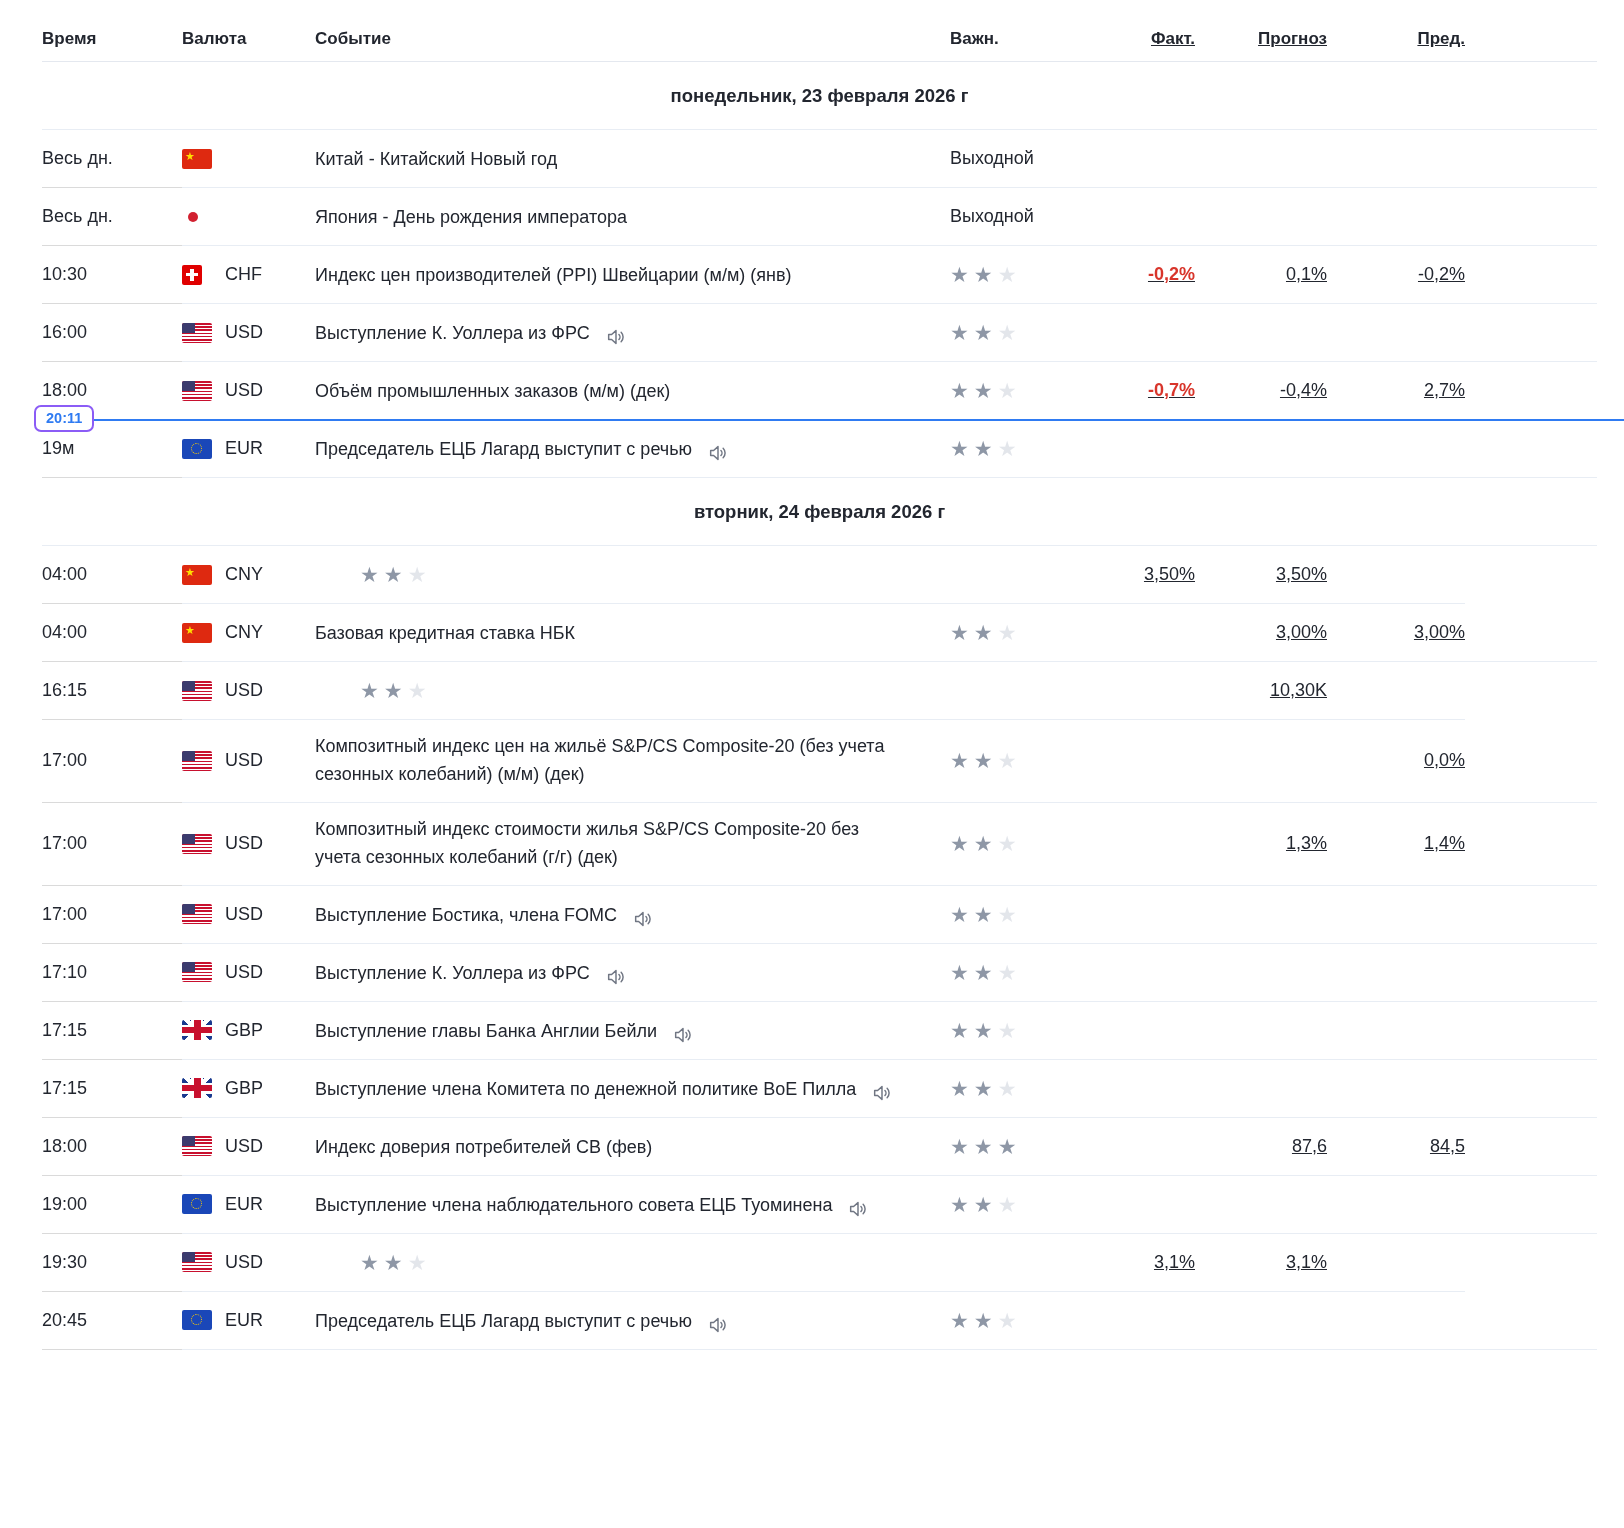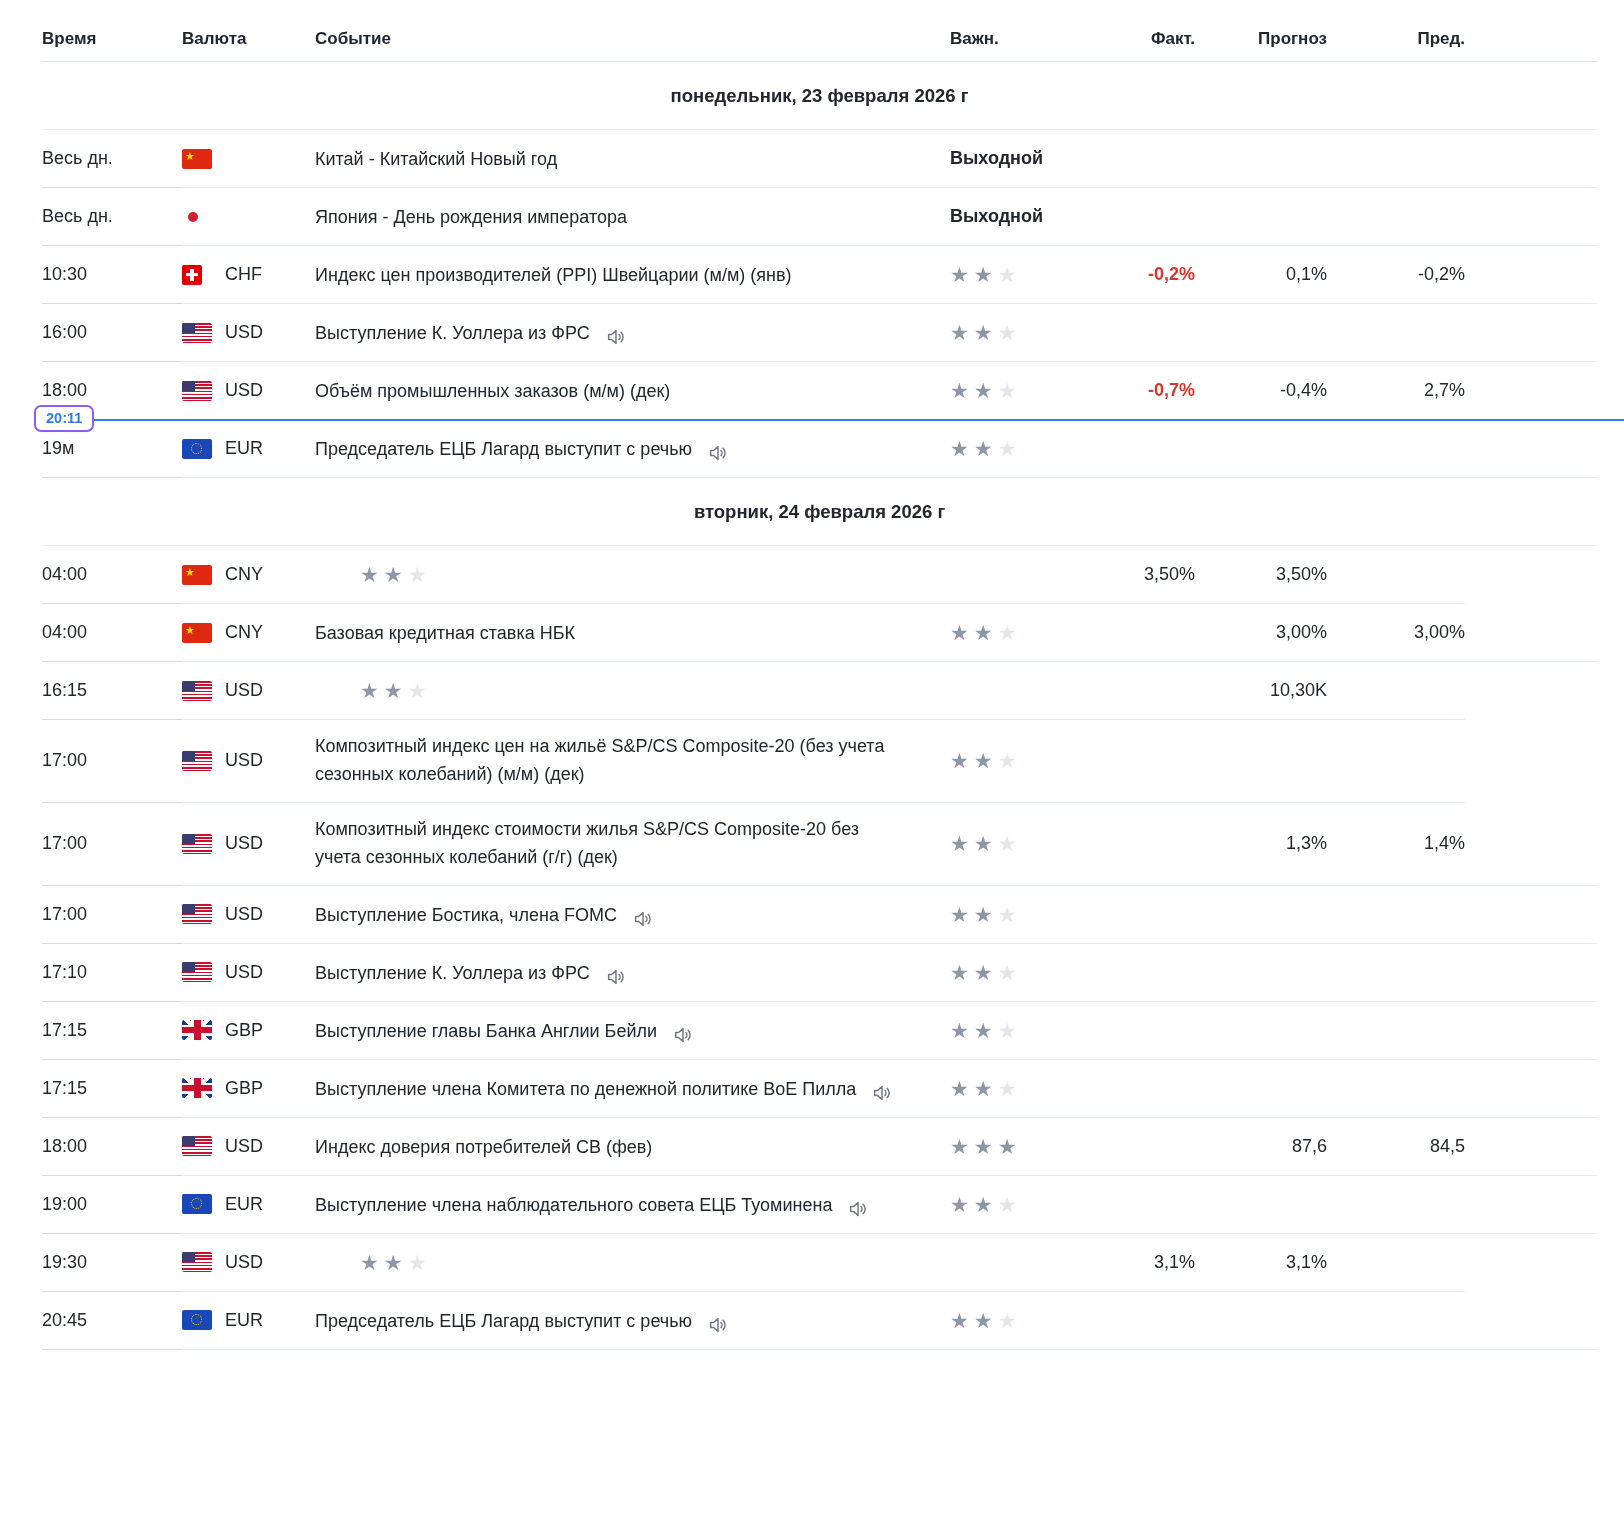--- a/index.html
+++ b/index.html
@@ -16,31 +16,31 @@
     align-items:stretch;
     min-height:58px;
   }
   .cell{
     display:flex;align-items:center;
     border-bottom:1px solid #E8EDF4;
     font-size:18px;
   }
   .c-time{border-bottom-color:#DADADA;color:#22262F;}
   .c-imp{padding-left:45px;}
-  .c-num{justify-content:flex-end;white-space:nowrap;}
+  .c-num{justify-content:flex-end;white-space:nowrap;text-decoration:underline;}
   .header-row .cell{border-bottom:1px solid #E4E8EF;font-size:17px;font-weight:700;margin-top:17px;}
   .header-row{min-height:62px;}
   .date-row{min-height:68px;}
   .date-cell{
     grid-column:1 / -1;justify-content:center;
     font-size:18.5px;font-weight:700;
   }
   .c-event{padding:13px 0;gap:15px;line-height:1.55;align-items:flex-end;}
   .ev-text{max-width:580px;}
-  .holiday{font-weight:700;}
+  .holiday{font-weight:400;}
   .neg{color:#D8352B;font-weight:700;}
   .st{font-size:21px;color:#E3E6EB;letter-spacing:0;margin-right:5px;line-height:1;}
   .st.fill{color:#8E97A6;}
   .flag{width:30px;height:20px;border-radius:2px;flex:none;margin-right:13px;position:relative;overflow:hidden;}
   .flag-us{background:repeating-linear-gradient(180deg,#C8102E 0 1.6px,#fff 1.6px 3.2px);}
   .flag-us::after{content:"";position:absolute;left:0;top:0;width:13px;height:10px;background:#3C3B6E;}
   .flag-cn{background:#DE2910;}
   .flag-cn::after{content:"★";position:absolute;left:3px;top:0;font-size:11px;line-height:15px;color:#FFDE00;}
   .flag-jp{background:#fff;}
   .flag-jp::after{content:"";position:absolute;left:6px;top:5px;width:10px;height:10px;border-radius:50%;background:#D22030;}
@@ -321,20 +321,23 @@
         <div class="cell c-event">
           <span class="ev-text">Композитный индекс цен на жильё S&amp;P/CS Composite-20 (без учета сезонных колебаний) (м/м) (дек)</span>
         </div>
         <div class="cell c-imp">
           <span class="st fill">★</span>
           <span class="st fill">★</span>
           <span class="st">★</span>
         </div>
         <div class="cell c-num"></div>
         <div class="cell c-num"></div>
+        <div class="cell c-num">
+          <span>0,0%</span>
+        </div>
         <div class="cell"></div>
       </div>
       <div class="row">
         <div class="cell c-time">
           <span>17:00</span>
         </div>
         <div class="cell">
           <span class="flag flag-us"></span>
           <span>USD</span>
         </div>

